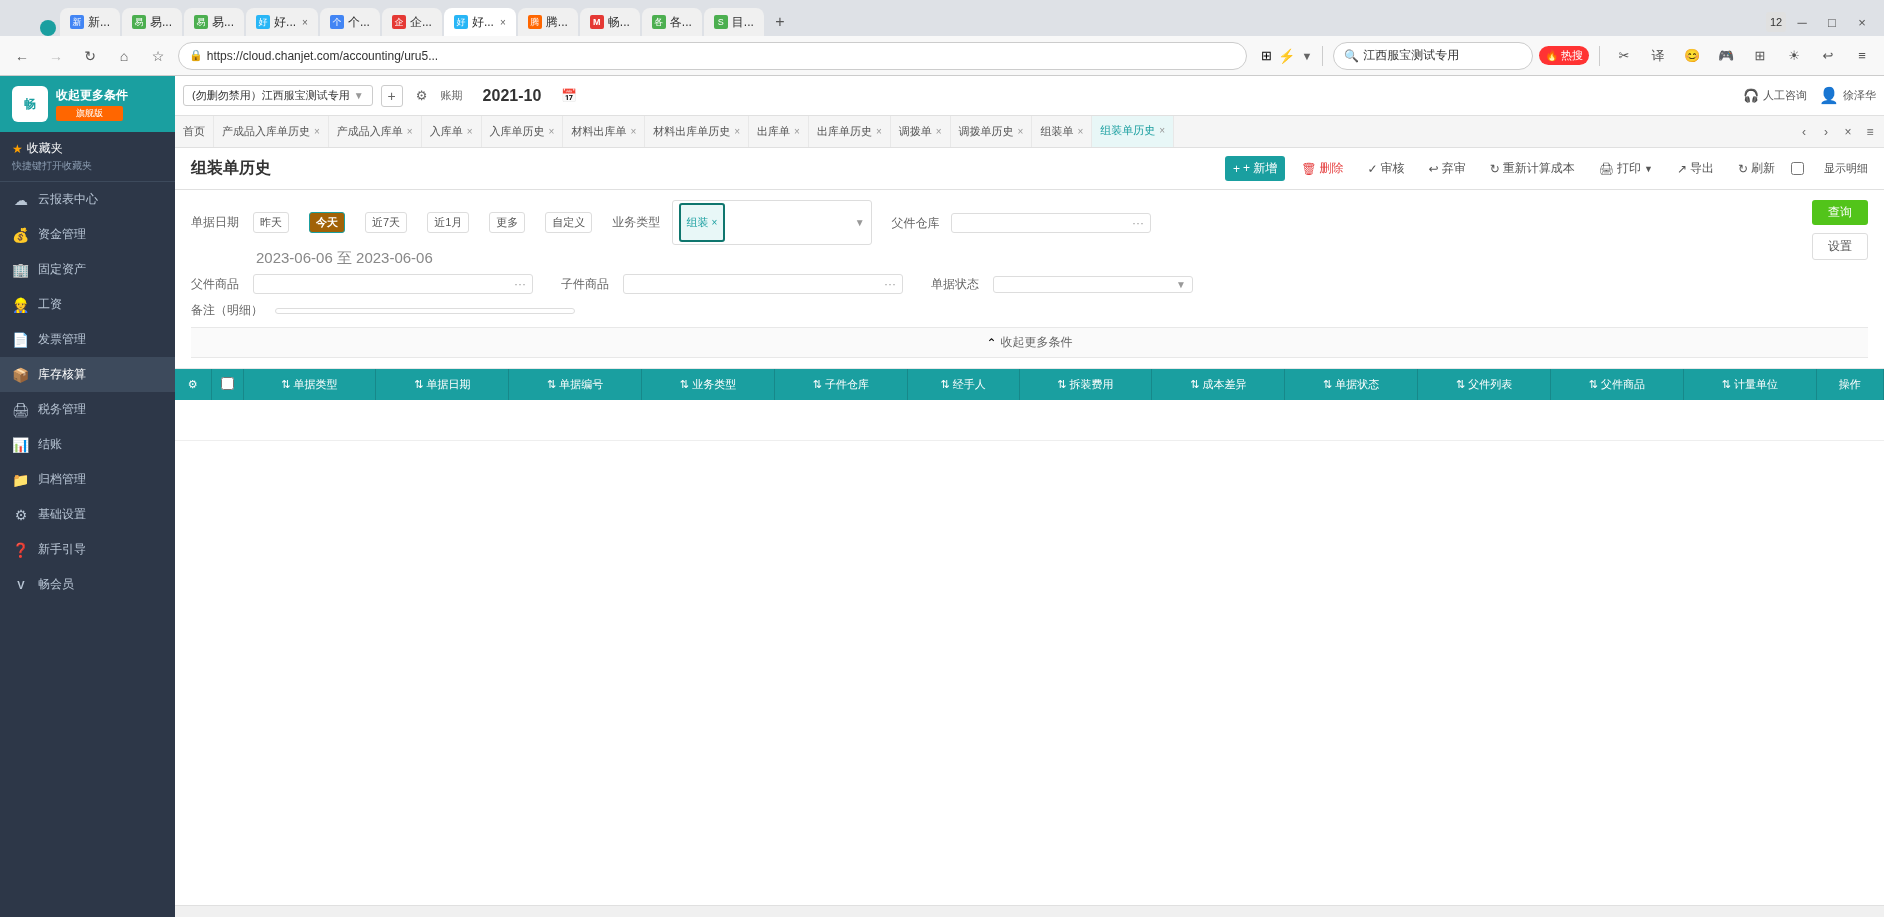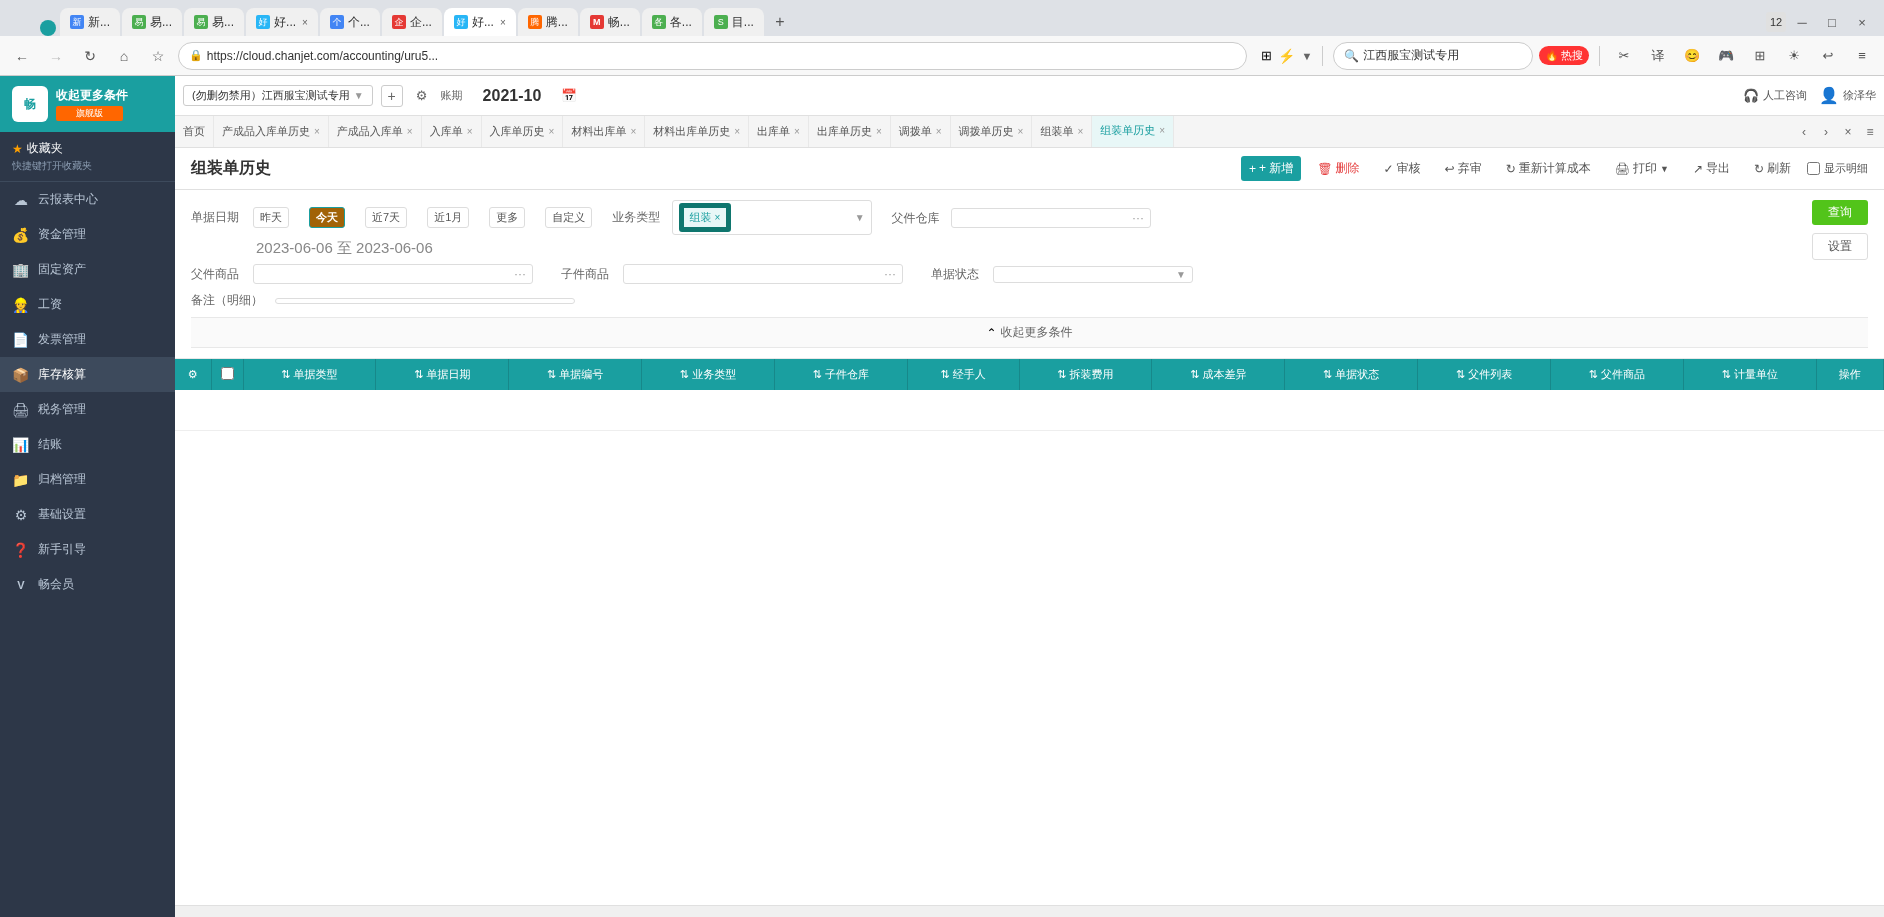--- a/index.html
+++ b/index.html
@@ -46,21 +46,21 @@
     .action-btn { display: flex; align-items: center; gap: 3px; padding: 4px 8px; border: none; background: none; cursor: pointer; font-size: 12px; color: #555; border-radius: 3px; }
     .action-btn.danger { color: #e53e3e; }
 
     
     .filter-section { padding: 10px 16px; background: #fff; border-bottom: 1px solid #e8e8e8; }
     .filter-row { display: flex; align-items: center; gap: 12px; margin-bottom: 8px; }
     .filter-label { color: #666; font-size: 12px; white-space: nowrap; min-width: 50px; }
     .date-filter { display: flex; align-items: center; gap: 20px; }
     .date-btn { padding: 2px 6px; border: 1px solid #ddd; border-radius: 3px; cursor: pointer; font-size: 11px; color: #555; background: #fff; }
     .date-btn.active { background: #a16207; color: #fff; border-color: #1a9fa0; font-weight: bold; }
-    .filter-tag { display: flex; align-items: center; gap: 3px; background: #e8f7f7; border: 5px solid #0f766e; border-radius: 3px; padding: 2px 6px; font-size: 11px; color: #1a9fa0; }
+    .filter-tag { display: flex; align-items: center; gap: 3px; background: #e8f7f7; border: 2px solid #0f766e; border-radius: 3px; padding: 10px 6px; font-size: 11px; color: #1a9fa0; }
     .filter-tag-x { cursor: pointer; font-size: 10px; }
     .search-btn { padding: 4px 16px; background: #52c41a; color: #fff; border: none; border-radius: 3px; cursor: pointer; font-size: 12px; }
     .settings-btn-sm { padding: 4px 10px; background: #fff; color: #555; border: 1px solid #ddd; border-radius: 3px; cursor: pointer; font-size: 12px; }
 
     
     .table-container { flex: 1; overflow: auto; }
     .data-table { width: 100%; border-collapse: collapse; }
     .data-table thead tr { background: #1a9fa0; }
     .data-table thead th { padding: 8px 6px; color: #fff; font-size: 11px; font-weight: normal; text-align: center; border-right: 1px solid #17888a; white-space: nowrap; cursor: pointer; }
     .data-table thead th:first-child { width: 36px; }
@@ -377,21 +377,21 @@
           <span style="font-size:9px;">▼</span>
         </button>
         <button class="action-btn">
           <span>↗</span>
           <span>导出</span>
         </button>
         <button class="action-btn">
           <span>↻</span>
           <span>刷新</span>
         </button>
-        <div style="display:flex;align-items:center;gap:4px;">
+        <div style="display:flex;align-items:center;gap:20px;">
           <input type="checkbox" style="cursor: pointer;">
           <span style="font-size:11px;color:#555;">显示明细</span>
         </div>
       </div>
     </div>
 
     <div class="filter-section" style="position: relative;">
 
       <div class="filter-row">
 

